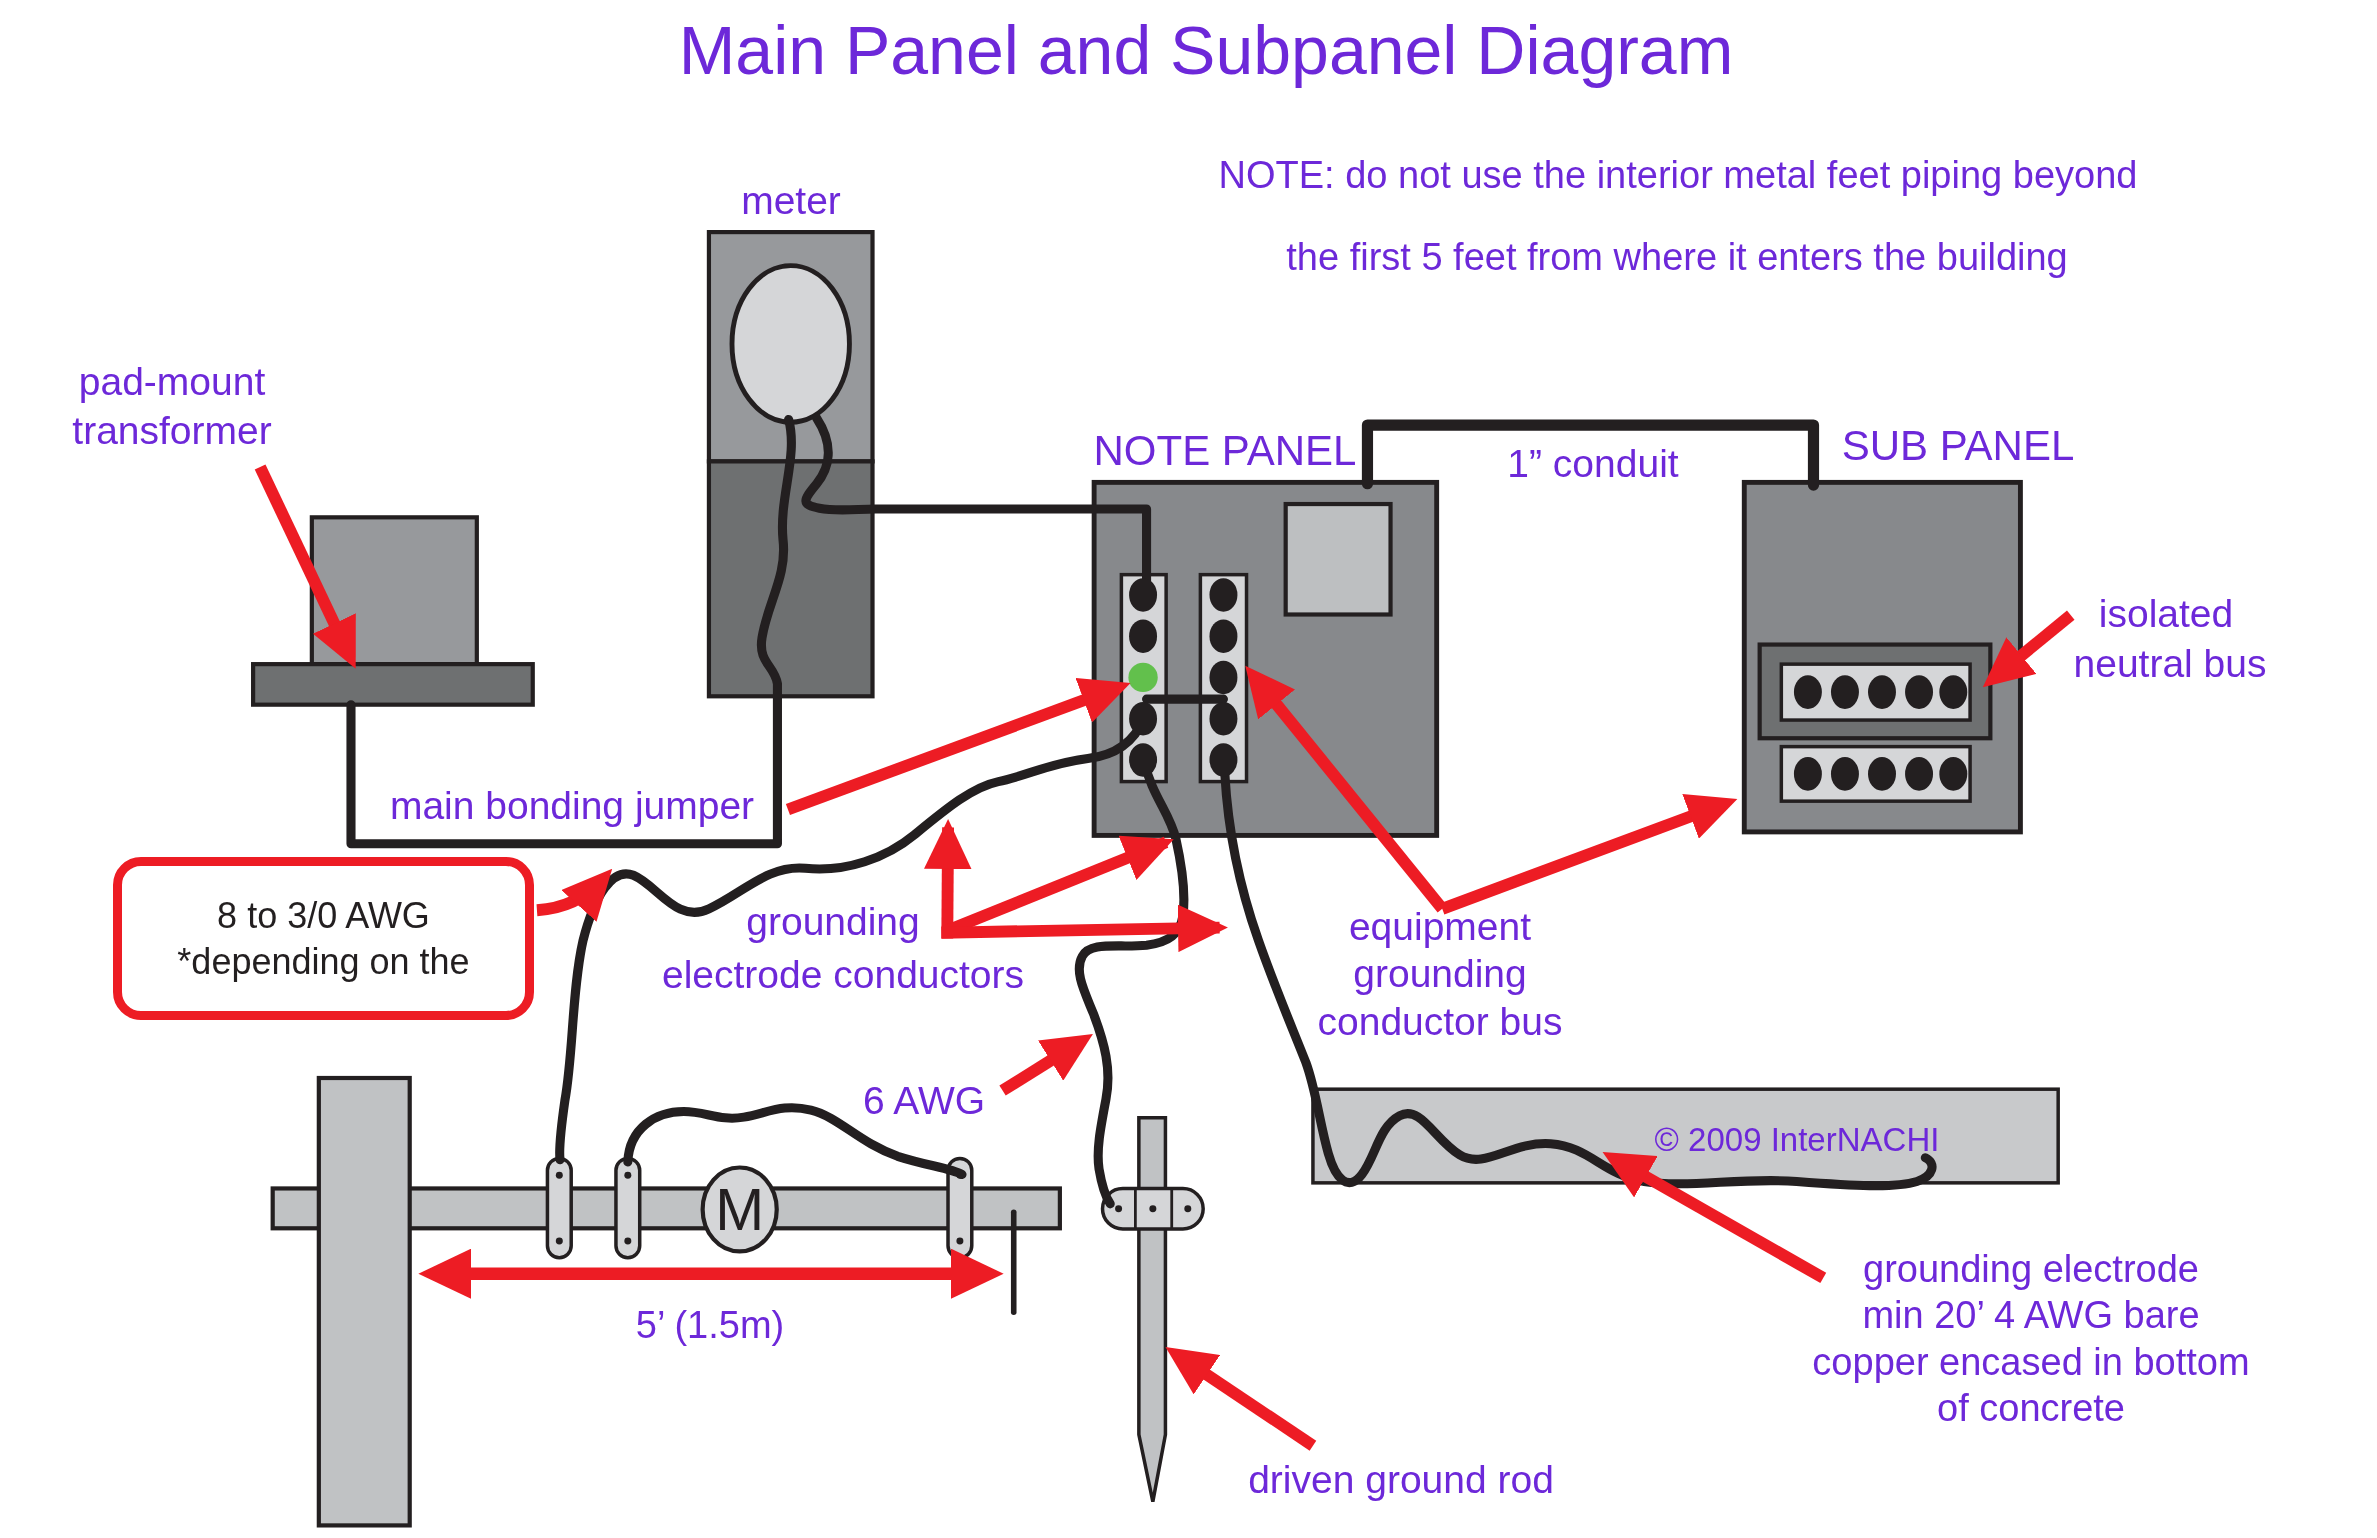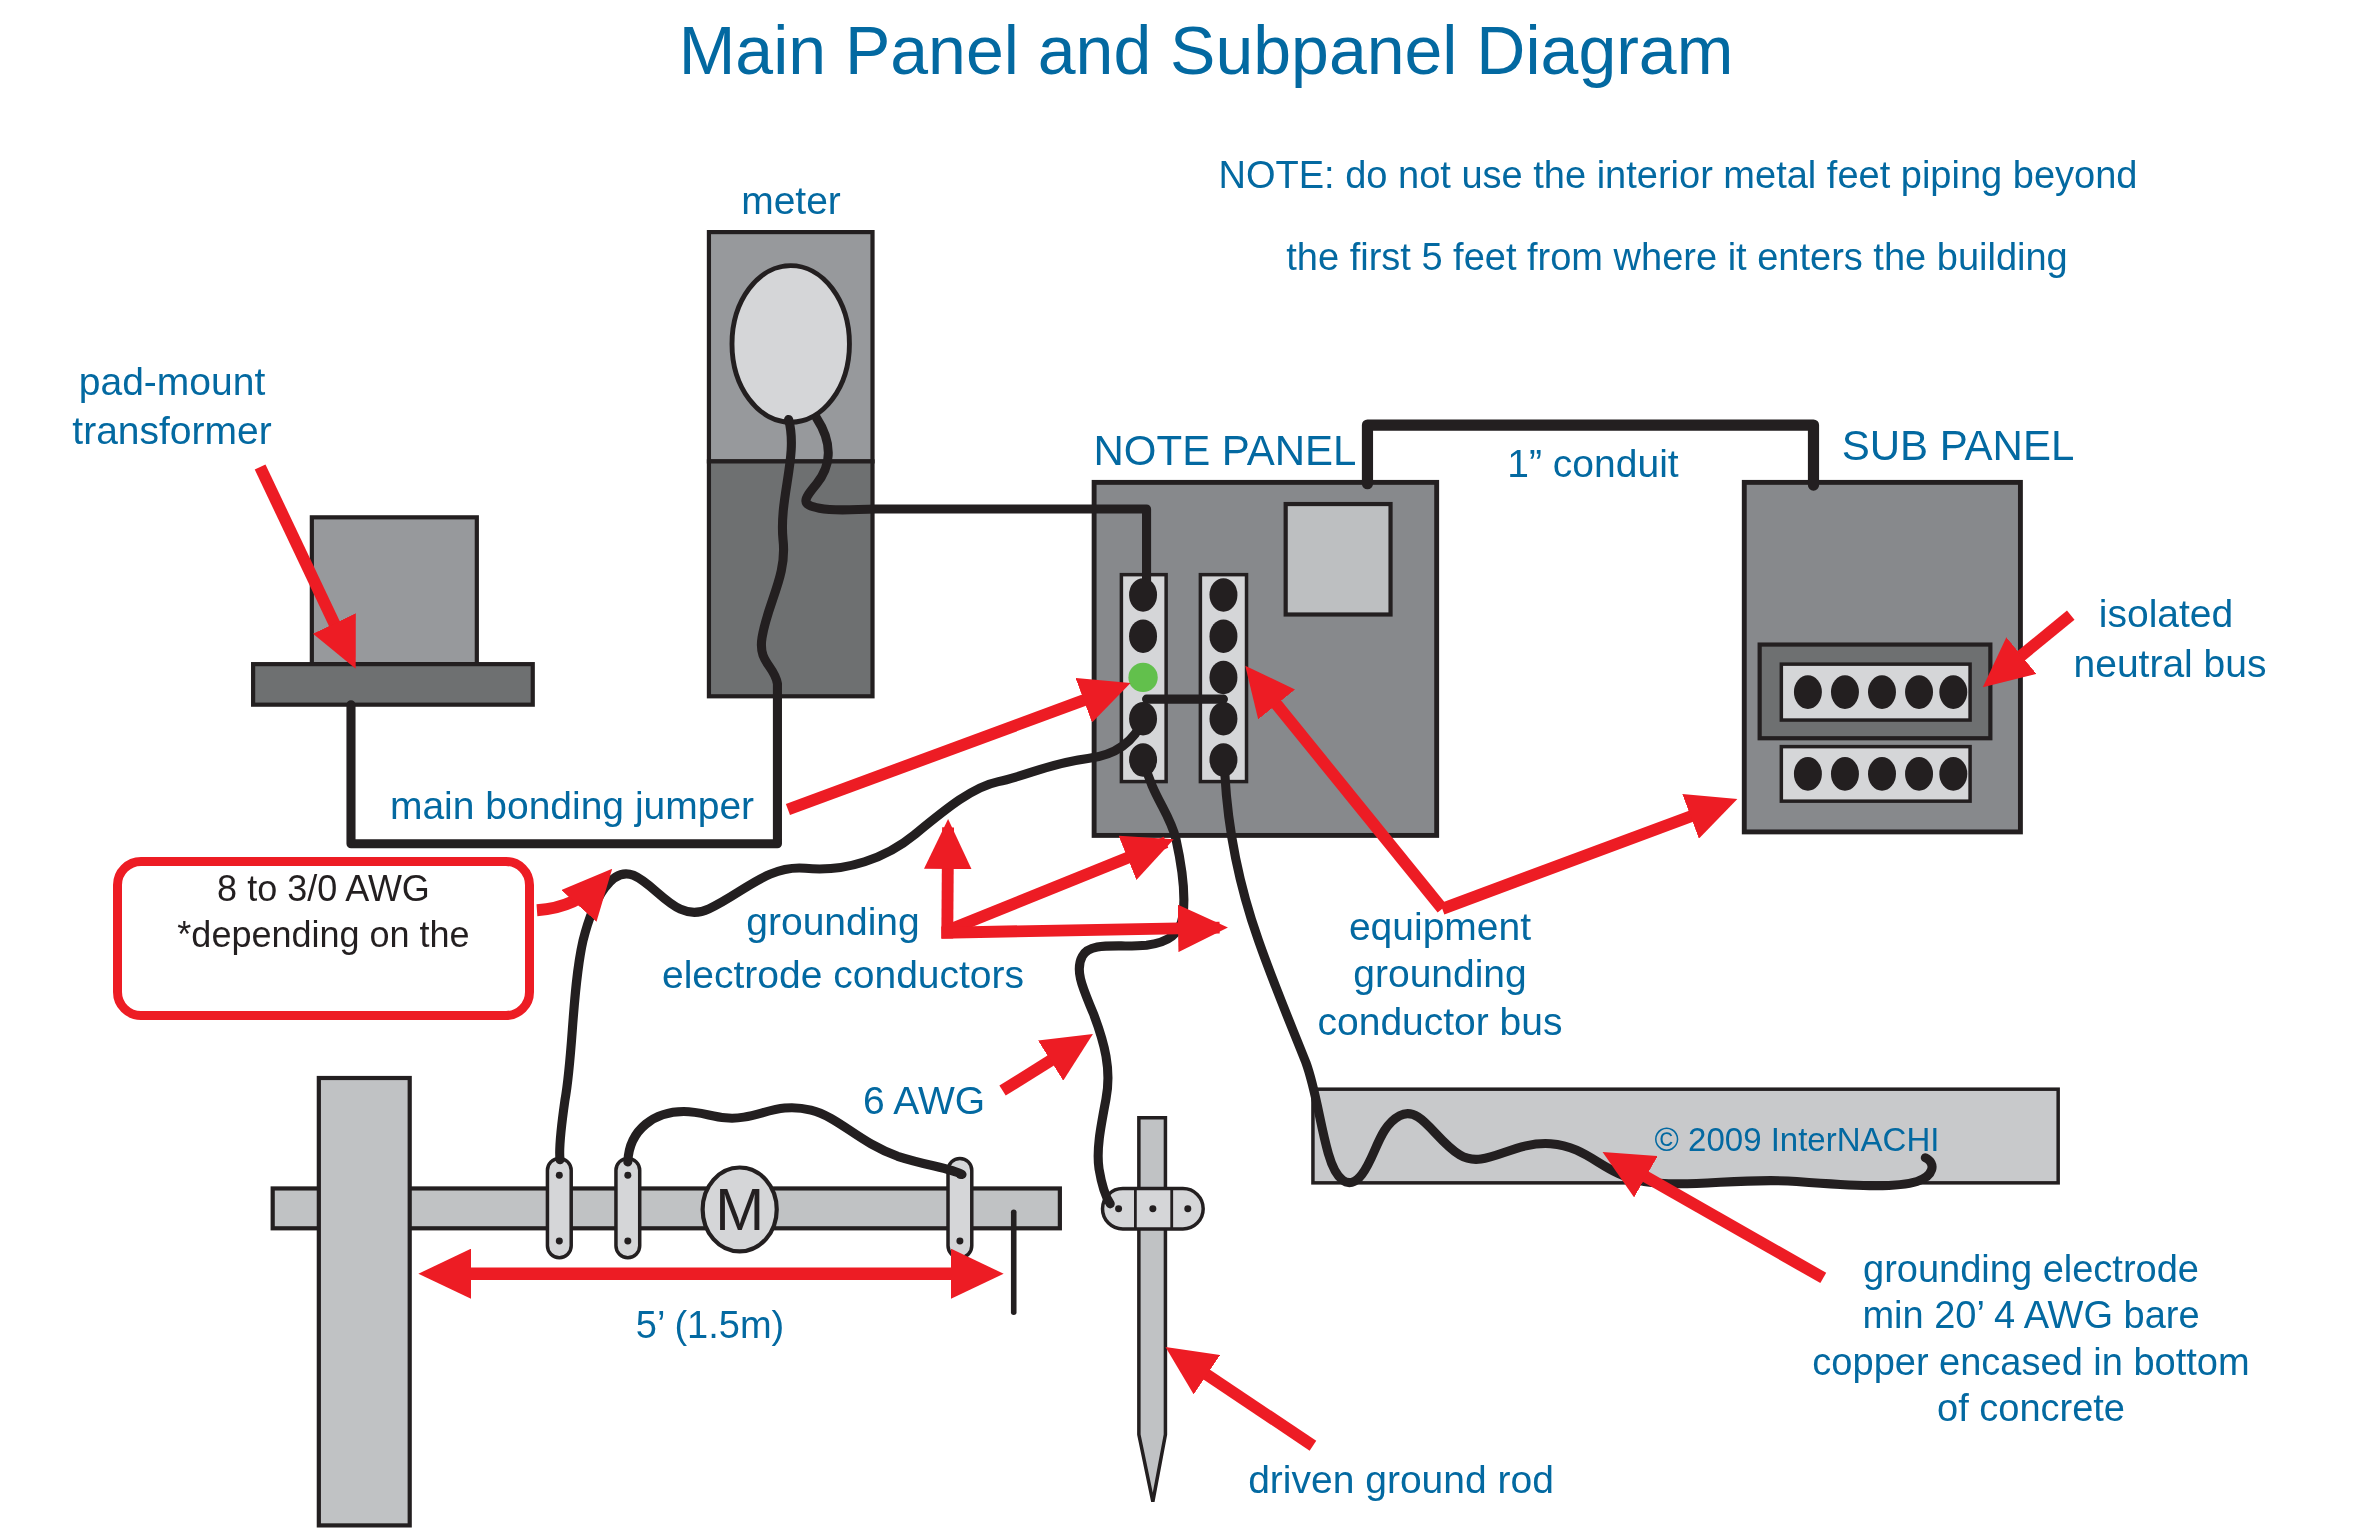--- a/index.html
+++ b/index.html
@@ -3,31 +3,31 @@
 <meta charset="utf-8">
 <style>
   html,body{margin:0;padding:0;background:#ffffff;}
   #stage{
     position:relative;width:2377px;height:1538px;background:#ffffff;overflow:hidden;
     font-family:"Liberation Sans",sans-serif;color:#231f20;
   }
   #shapes{position:absolute;left:0;top:0;}
   .lbl{
     position:absolute;transform:translate(-50%,-50%);
-    white-space:nowrap;text-align:center;color:#0369a1;line-height:1.1;
+    white-space:nowrap;text-align:center;color:#6d28d9;line-height:1.1;
   }
   .fs97{font-size:68px;}
   .fs60{font-size:42px;}
   .fs56{font-size:39px;}
   .fs54{font-size:38px;}
   .fs47{font-size:33px;}
   #awg-box{
     position:absolute;left:113px;top:857px;width:403px;height:145px;
     background:#ffffff;border:9px solid #ed1c24;border-radius:28px;
-    display:flex;flex-direction:column;align-items:center;
+    display:flex;flex-direction:column;justify-content:center;align-items:center;
   }
   #awg-box div{font-size:36px;line-height:46px;white-space:nowrap;}
 </style>
 </head>
 <body>
 
 <div id="stage">
 
   <svg id="shapes" width="2377" height="1538" viewBox="0 0 3400 2200">
     <defs>

